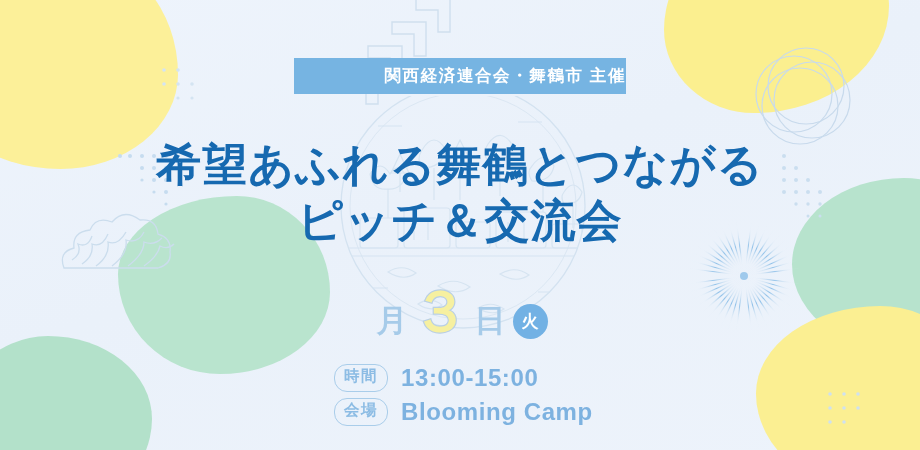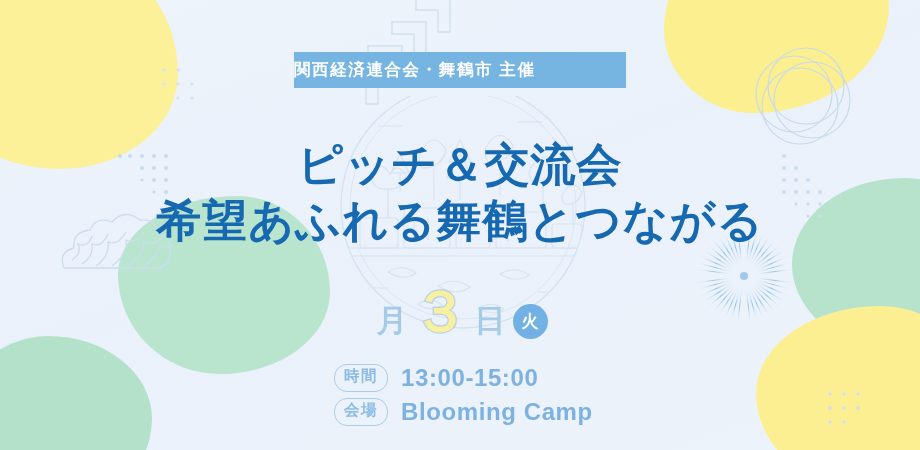--- a/index.html
+++ b/index.html
@@ -84,25 +84,25 @@
   #deco-town      { left: 318px; top: 96px;  }
   #dots-upper-left{ left: 96px;  top: 150px; }
   #dots-right     { left: 778px; top: 150px; }
   #dots-lower-right{left: 824px; top: 384px; }
   #dots-center    { left: 158px; top: 64px;  }
 
   
   #organizer-band {
     position: absolute;
     left: 294px;
-    top: 52px;
+    top: 58px;
     width: 332px;
     padding: 5px 0 7px 0;
     background: #76b4e2;
-    text-align: left;
+    text-align: right;
     z-index: 4;
   }
   .organizer-line {
     color: #ffffff;
     font-size: 16.5px;
     font-weight: bold;
     letter-spacing: 1.6px;
     line-height: 1.48;
     white-space: nowrap;
   }
@@ -416,22 +416,22 @@
       <circle cx="20" cy="34" r="1.6"></circle>
         <circle cx="34" cy="34" r="1.6"></circle>
     </g>
   </svg>
 
   <div id="organizer-band">
     <div class="organizer-line">関西経済連合会・舞鶴市 主催</div>
   </div>
 
   <div id="main-title">
+    <div class="title-line">希望あふれる舞鶴とつながる</div>
     <div class="title-line">ピッチ＆交流会</div>
-    <div class="title-line">希望あふれる舞鶴とつながる</div>
   </div>
 
   <div id="date-row">
     <span class="date-unit">月</span>
     <span class="date-num">３</span>
     <span class="date-unit">日</span>
     <span id="weekday-badge">火</span>
   </div>
 
   <div id="info-block">

